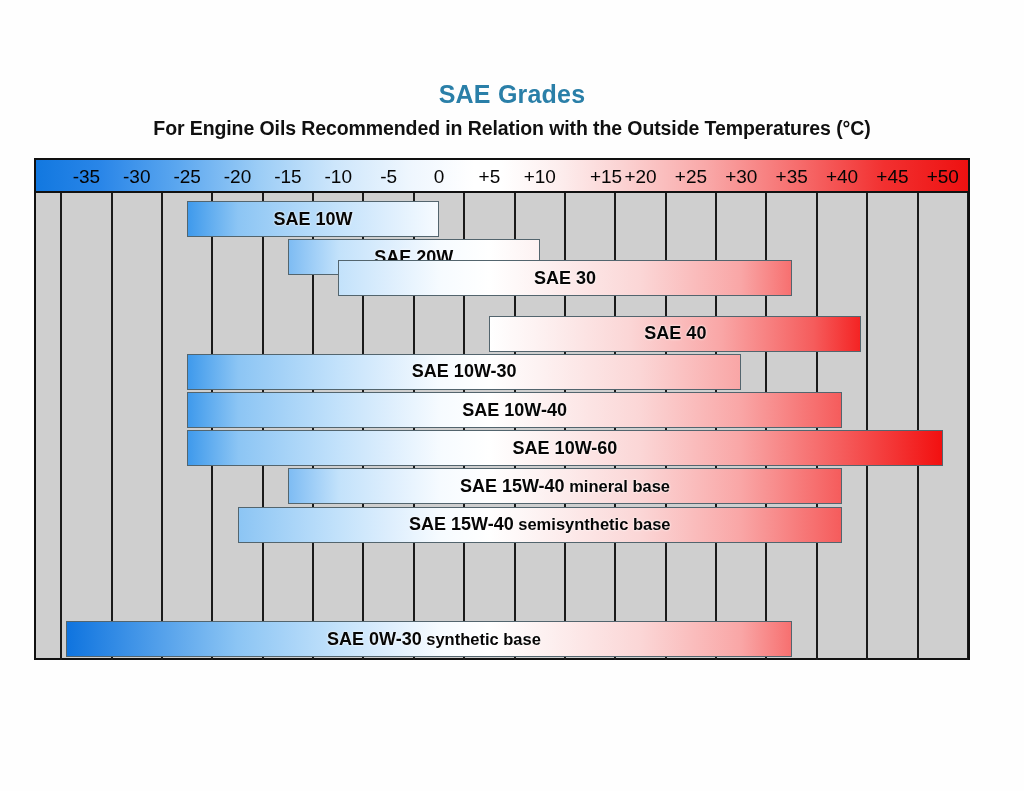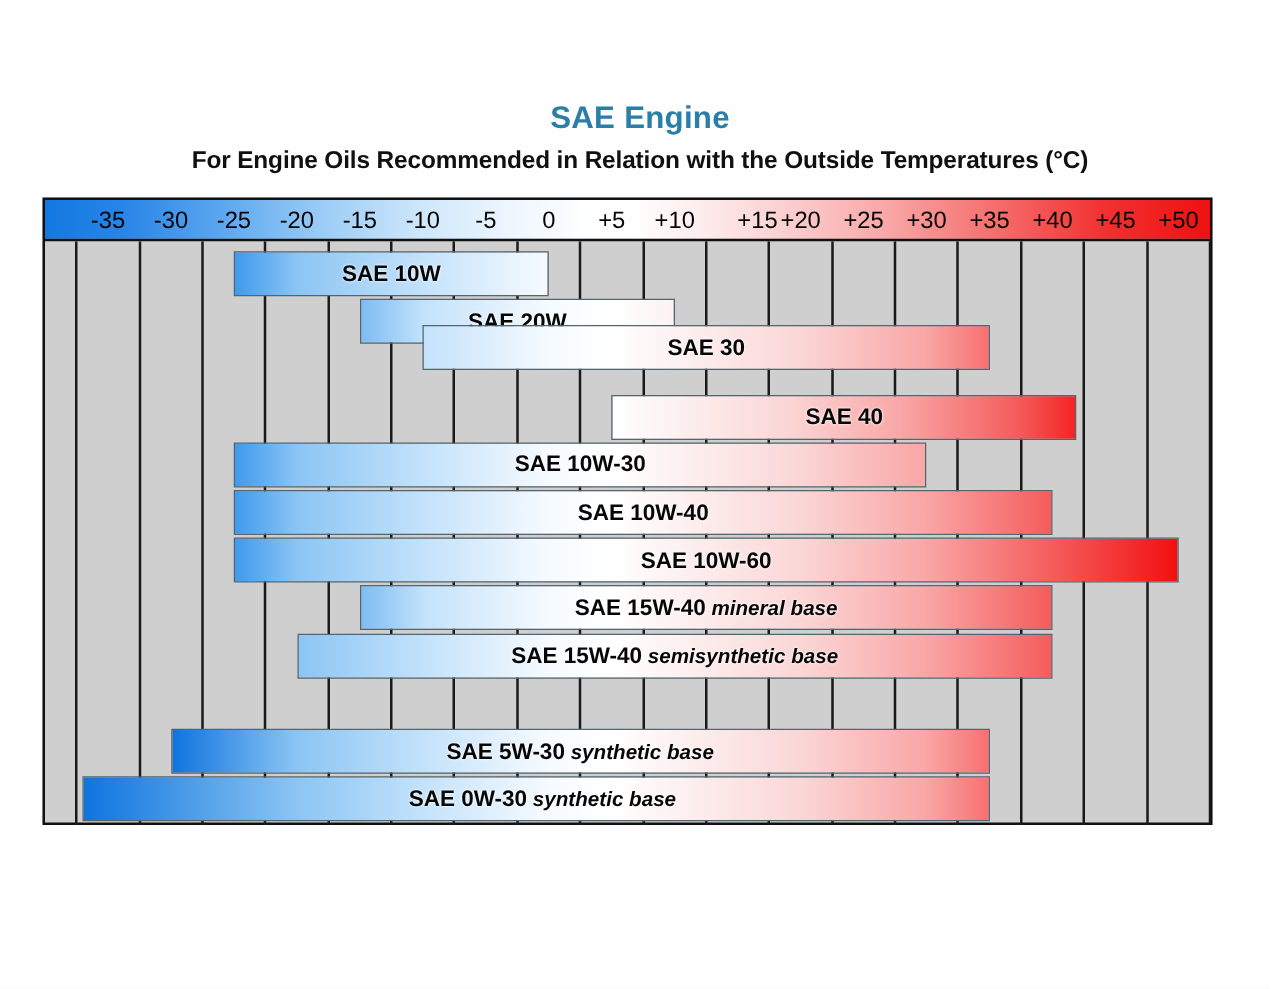--- a/index.html
+++ b/index.html
@@ -78,29 +78,28 @@
     z-index:3;
   }
   .bar-label {
     font-size:18px; font-weight:bold; color:#060606;
     white-space:nowrap;
     text-shadow:0 0 2px rgba(255,255,255,0.85), 0 0 3px rgba(255,255,255,0.6);
     padding:0 6px;
   }
   .bar-label .sub {
     font-size:16.5px;
-    font-style:italic;
   }
 </style>
 </head>
 <body>
 
 <div class="page">
 
-  <div class="title">SAE Engine</div>
+  <div class="title">SAE Grades</div>
   <div class="subtitle">For Engine Oils Recommended in Relation with the Outside Temperatures (°C)</div>
 
   <div class="chart">
 
     <div class="scale" id="scale">
         <div class="tick-label" style="left: 50.3784px;">-35</div>
         <div class="tick-label" style="left: 100.757px;">-30</div>
         <div class="tick-label" style="left: 151.135px;">-25</div>
         <div class="tick-label" style="left: 201.514px;">-20</div>
         <div class="tick-label" style="left: 251.892px;">-15</div>
@@ -159,22 +158,19 @@
         </div>
         <div class="bar" style="left: 151.135px; width: 755.676px; top: 237.2px; height: 36px; background: linear-gradient(to right, rgb(63, 154, 236) 0%, rgb(140, 197, 244) 6.7%, rgb(195, 226, 251) 20%, rgb(221, 238, 253) 26.7%, rgb(246, 251, 255) 33.3%, rgb(255, 255, 255) 40%, rgb(253, 242, 242) 46.7%, rgb(251, 214, 214) 60%, rgb(249, 166, 166) 73.3%, rgb(245, 92, 92) 86.7%, rgb(242, 16, 16) 100%);">
           <span class="bar-label">SAE 10W-60</span>
         </div>
         <div class="bar" style="left: 251.892px; width: 554.162px; top: 275.4px; height: 36px; background: linear-gradient(to right, rgb(126, 188, 243) 0%, rgb(195, 226, 251) 9.1%, rgb(221, 238, 253) 18.2%, rgb(246, 251, 255) 27.3%, rgb(255, 255, 255) 36.4%, rgb(253, 242, 242) 45.5%, rgb(251, 214, 214) 63.6%, rgb(249, 166, 166) 81.8%, rgb(245, 92, 92) 100%, rgb(246, 74, 74) 100%);">
           <span class="bar-label">SAE 15W-40<span class="sub"> mineral base</span></span>
         </div>
         <div class="bar" style="left: 201.514px; width: 604.541px; top: 313.6px; height: 36px; background: linear-gradient(to right, rgb(126, 188, 243) 0%, rgb(140, 197, 244) 0%, rgb(195, 226, 251) 16.7%, rgb(221, 238, 253) 25%, rgb(246, 251, 255) 33.3%, rgb(255, 255, 255) 41.7%, rgb(253, 242, 242) 50%, rgb(251, 214, 214) 66.7%, rgb(249, 166, 166) 83.3%, rgb(245, 92, 92) 100%, rgb(246, 74, 74) 100%);">
           <span class="bar-label">SAE 15W-40<span class="sub"> semisynthetic base</span></span>
         </div>
-        <div class="bar" style="left: 100.757px; width: 654.919px; top: 390px; height: 36px; background: linear-gradient(to right, rgb(15, 116, 223) 0%, rgb(140, 197, 244) 15.4%, rgb(195, 226, 251) 30.8%, rgb(221, 238, 253) 38.5%, rgb(246, 251, 255) 46.2%, rgb(255, 255, 255) 53.8%, rgb(253, 242, 242) 61.5%, rgb(251, 214, 214) 76.9%, rgb(249, 166, 166) 92.3%, rgb(247, 112, 112) 100%);">
-          <span class="bar-label">SAE 5W-30<span class="sub"> synthetic base</span></span>
-        </div>
         <div class="bar" style="left: 30.227px; width: 725.449px; top: 428.2px; height: 36px; background: linear-gradient(to right, rgb(15, 116, 223) 0%, rgb(140, 197, 244) 23.6%, rgb(195, 226, 251) 37.5%, rgb(221, 238, 253) 44.4%, rgb(246, 251, 255) 51.4%, rgb(255, 255, 255) 58.3%, rgb(253, 242, 242) 65.3%, rgb(251, 214, 214) 79.2%, rgb(249, 166, 166) 93.1%, rgb(247, 112, 112) 100%); padding-left: 10px;">
           <span class="bar-label">SAE 0W-30<span class="sub"> synthetic base</span></span>
         </div>
       </div>
 
   </div>
 </div>
 
 </body></html>

